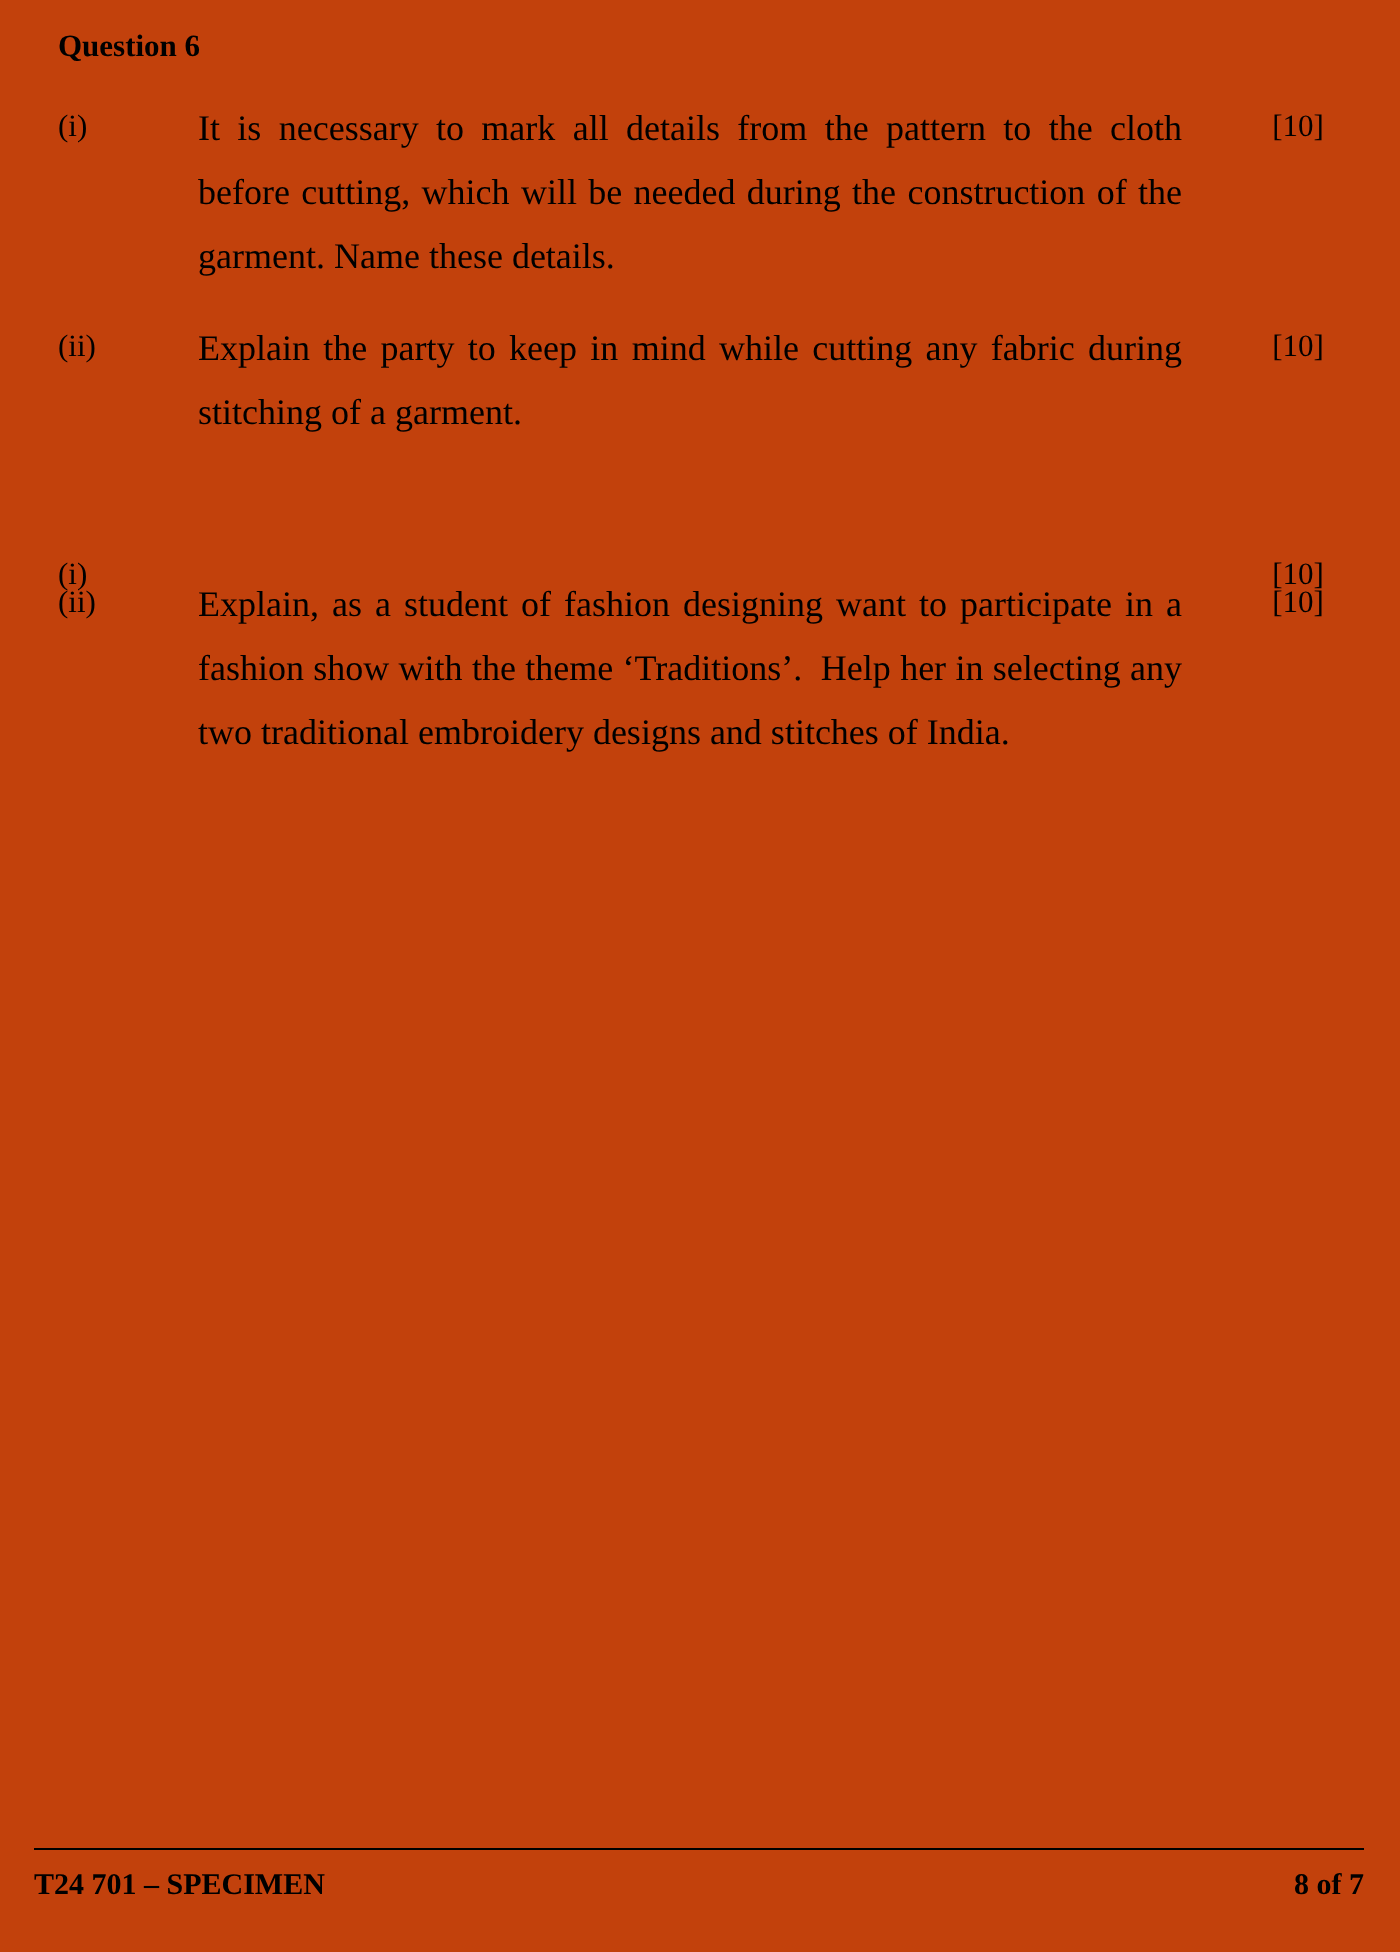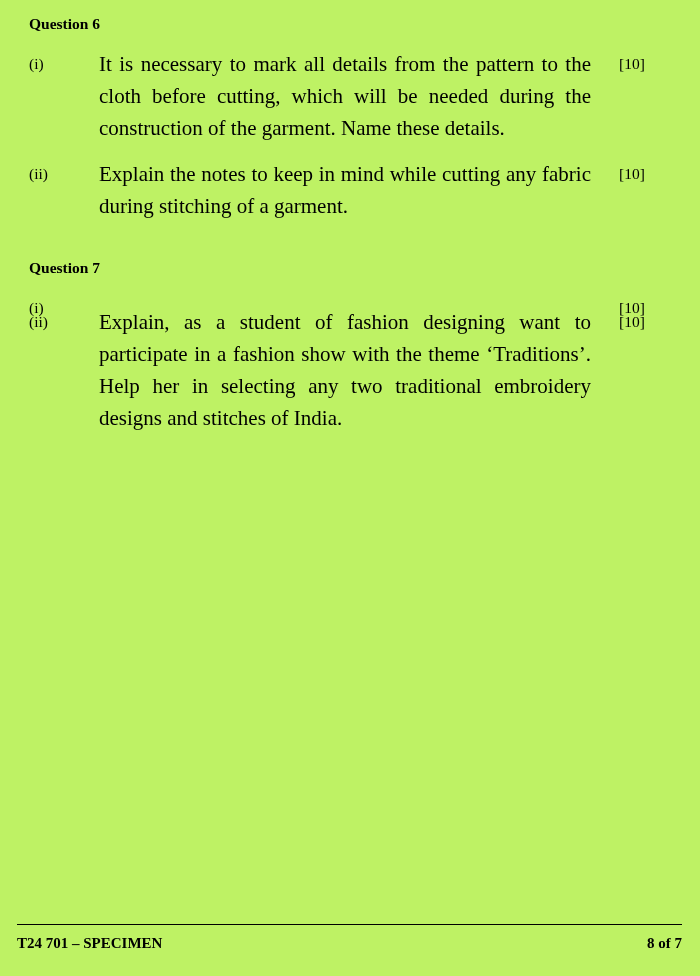--- a/index.html
+++ b/index.html
@@ -10,21 +10,21 @@
   }
   body {
     font-family: "Liberation Serif", "DejaVu Serif", serif;
     color: #000000;
   }
   .page {
     position: relative;
     width: 700px;
     height: 976px;
     margin: 0 auto;
-    background: #bef264;
+    background: #c2410c;
     overflow: hidden;
     box-sizing: border-box;
   }
 
   .content {
     position: absolute;
     left: 0;
     top: 0;
     width: 700px;
   }
@@ -48,32 +48,32 @@
     position: absolute;
     left: 29px;
     top: 0;
     width: 60px;
     font-size: 15.5px;
     line-height: 32px;
   }
   .part-body {
     margin-left: 70px;
     margin-right: 95px;
-    font-size: 21px;
+    font-size: 18px;
     line-height: 32px;
     text-align: justify;
     text-justify: inter-word;
     white-space: pre-wrap;
   }
   .part-marks {
     position: absolute;
     right: 21px;
     top: 0;
     width: 60px;
-    text-align: left;
+    text-align: center;
     font-size: 15.5px;
     line-height: 32px;
   }
 
   
   .spacer-sm { height: 14px; }
   .spacer-lg { height: 36px; }
 
   
   .footer {
@@ -121,29 +121,28 @@
       <div class="part">
         <span class="part-marker">(i)</span>
         <div class="part-body">It is necessary to mark all details from the pattern to the cloth before cutting, which will be needed during the construction of the garment. Name these details.</div>
         <span class="part-marks">[10]</span>
       </div>
 
       <div class="spacer-sm"></div>
 
       <div class="part">
         <span class="part-marker">(ii)</span>
-        <div class="part-body">Explain the notes to keep in mind while cutting any fabric during stitching of a garment.</div>
+        <div class="part-body">Explain the party to keep in mind while cutting any fabric during stitching of a garment.</div>
         <span class="part-marks">[10]</span>
       </div>
     </div>
 
     <div class="spacer-lg"></div>
 
     <div>
-      <div class="q-heading">Question 7</div>
 
       <div class="spacer-sm"></div>
 
       <div class="part">
         <span class="part-marker">(i)</span>
         <span class="part-marks">[10]</span>
       </div>
 
       <div class="spacer-sm"></div>
 

